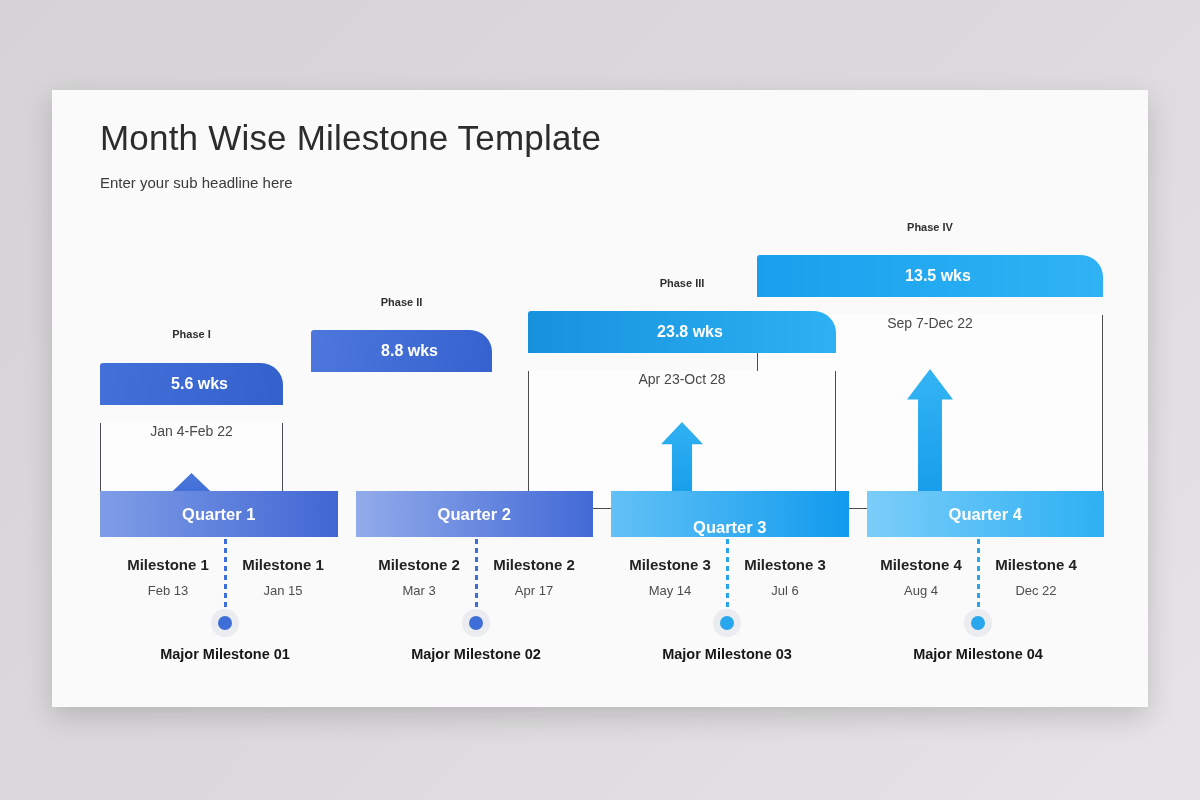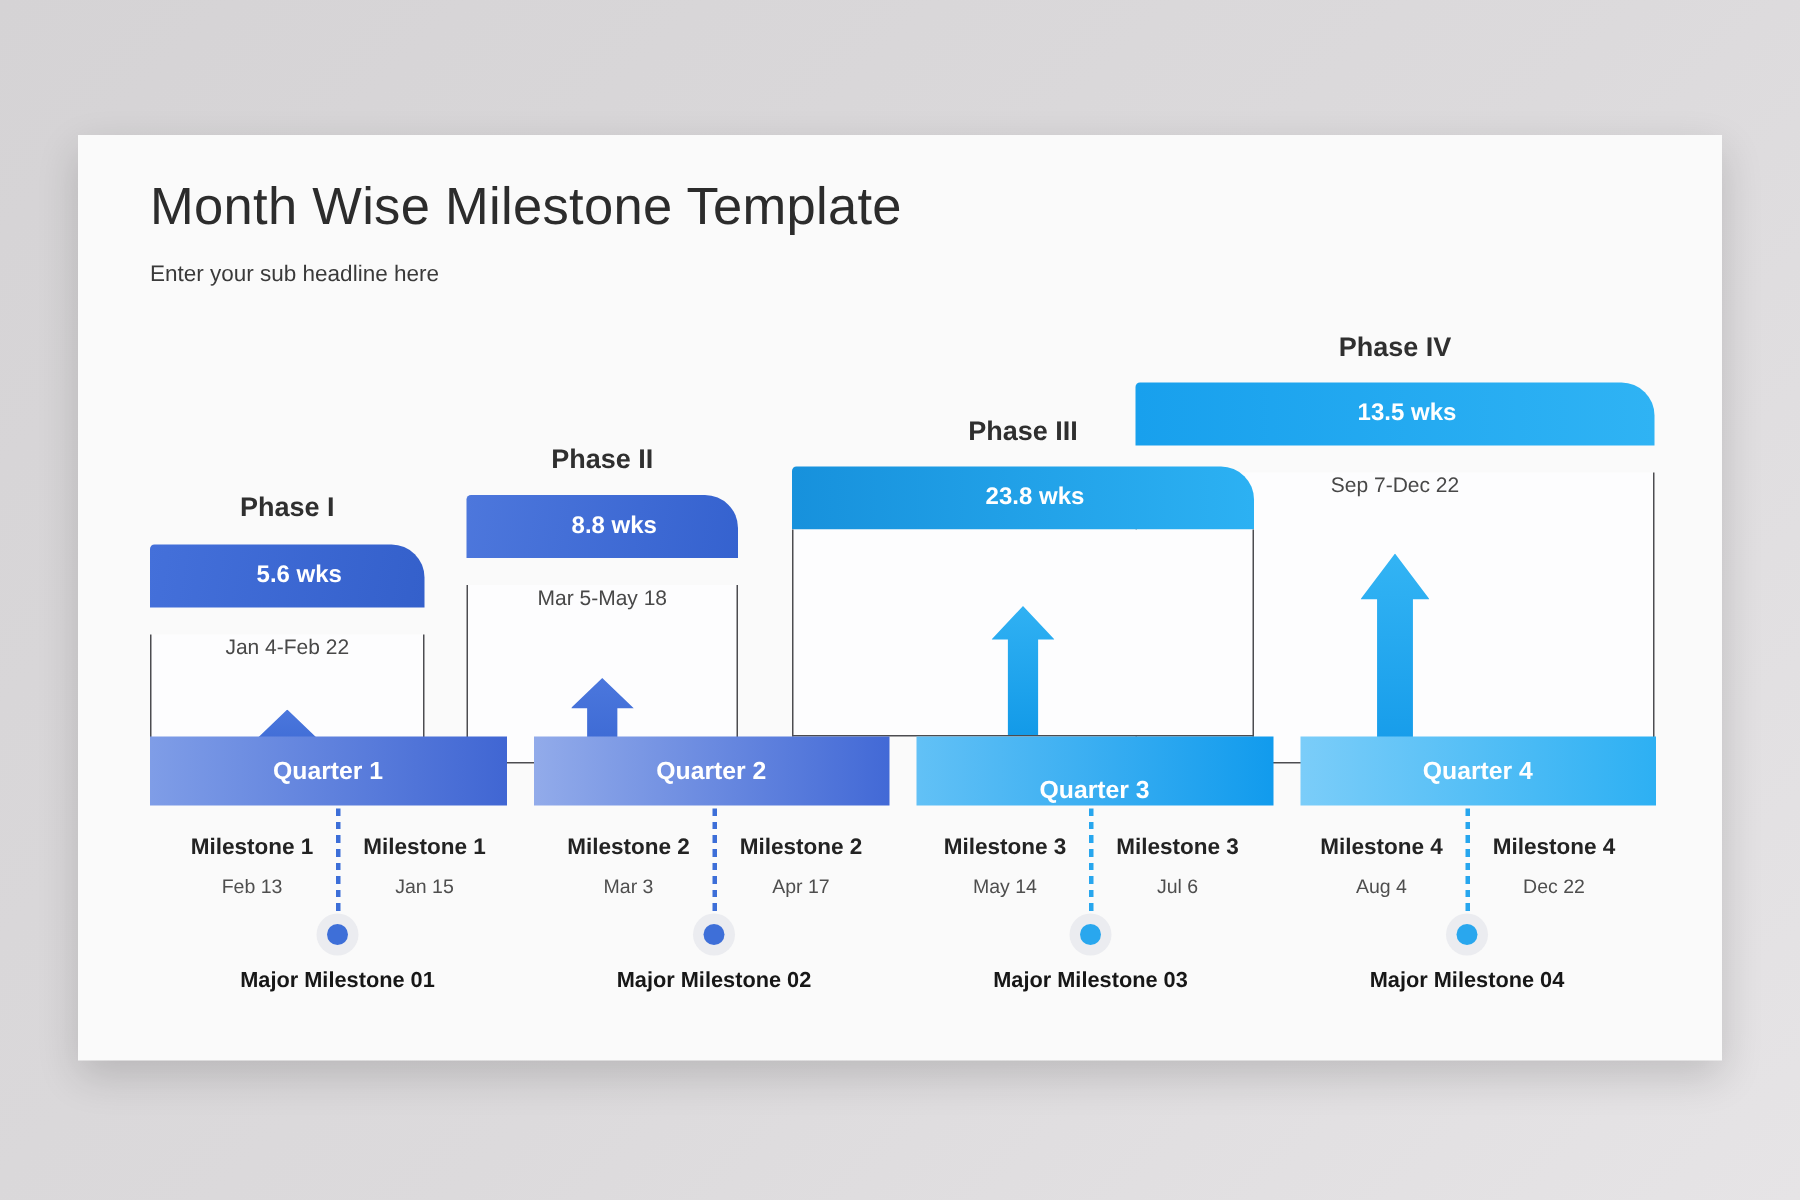--- a/index.html
+++ b/index.html
@@ -8,21 +8,21 @@
   body { background:linear-gradient(135deg,#d5d3d5 0%,#dcdadc 55%,#e6e4e6 100%); position:relative; }
 
   .slide { position:absolute; left:52px; top:90px; width:1096px; height:617px;
     background:#fafafa; box-shadow:0 10px 26px rgba(0,0,0,.16); }
 
   .title { position:absolute; left:48px; top:28px; font-size:35px; color:#2c2c2c;
     letter-spacing:.2px; font-weight:500; }
   .subtitle { position:absolute; left:48px; top:84px; font-size:15px; color:#3a3a3a; }
 
   .phase { position:absolute; }
-  .phase-title { text-align:center; font-size:18px; font-weight:bold; color:#2f2f2f; margin-bottom:12px; height:22px; }
+  .phase-title { text-align:center; font-size:11px; font-weight:bold; color:#2f2f2f; margin-bottom:12px; height:22px; }
   .phase-header { height:42px; border-radius:3px 22px 0 0; display:flex; align-items:center; justify-content:center;padding-left:16px; }
   .phase-header span { color:#fff; font-weight:bold; font-size:16px; }
   .phase-body { position:relative; background:#fdfdfe; border:1px solid #4c4c50; border-top:none; }
   .phase-dates { text-align:center; margin-top:18px; font-size:14px; color:#484848; }
   .arrow { position:absolute; bottom:0; left:50%; transform:translateX(-50%); }
 
   .quarters { position:absolute; left:48px; top:401px; width:1004px; height:46px; display:flex; gap:18px; }
   .quarter { flex:1; display:flex; align-items:center; justify-content:center; }
   .quarter span { color:#fff; font-weight:bold; font-size:16.5px; }
 
@@ -57,33 +57,29 @@
       <div class="arrow" style="width:42px; height:36px; background:linear-gradient(180deg,#4b77dd,#3a67d2);
                   clip-path:polygon(50% 0%,100% 56%,74% 56%,74% 100%,26% 100%,26% 56%,0% 56%);"></div>
     </div>
   </div>
 
   <div class="phase" style="left:259px; width:181px; top:206px; z-index:30;">
     <div class="phase-title">Phase II</div>
     <div class="phase-header" style="background:linear-gradient(100deg,#4d77dc,#3562cf);">
       <span>8.8 wks</span>
     </div>
-    <div class="phase-body" style="height:119px;">
-      <div class="phase-dates">Mar 5-May 18</div>
-      <div class="arrow" style="width:42px; height:56px; background:linear-gradient(180deg,#4b77dd,#3a67d2);
-                  clip-path:polygon(50% 0%,100% 36%,74% 36%,74% 100%,26% 100%,26% 36%,0% 36%);"></div>
-    </div>
   </div>
 
   <div class="phase" style="left:476px; width:308px; top:187px; z-index:20;">
     <div class="phase-title">Phase III</div>
     <div class="phase-header" style="background:linear-gradient(90deg,#1791dc,#2cb1f3);">
       <span>23.8 wks</span>
     </div>
     <div class="phase-body" style="height:138px;">
+      <div class="phase-dates">Apr 23-Oct 28</div>
       <div class="arrow" style="width:42px; height:86px; background:linear-gradient(180deg,#30b1f3,#139ae8);
                   clip-path:polygon(50% 0%,100% 26%,74% 26%,74% 100%,26% 100%,26% 26%,0% 26%);"></div>
     </div>
   </div>
 
   <div class="phase" style="left:705px; width:346px; top:131px; z-index:10;">
     <div class="phase-title">Phase IV</div>
     <div class="phase-header" style="background:linear-gradient(90deg,#18a0ed,#2fb3f4);">
       <span>13.5 wks</span>
     </div>

